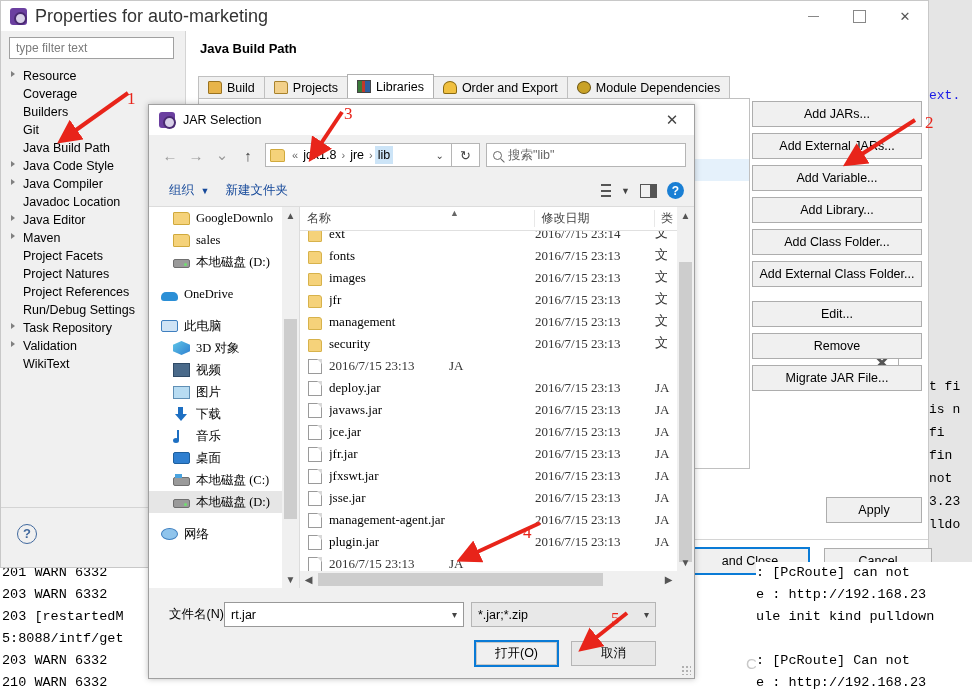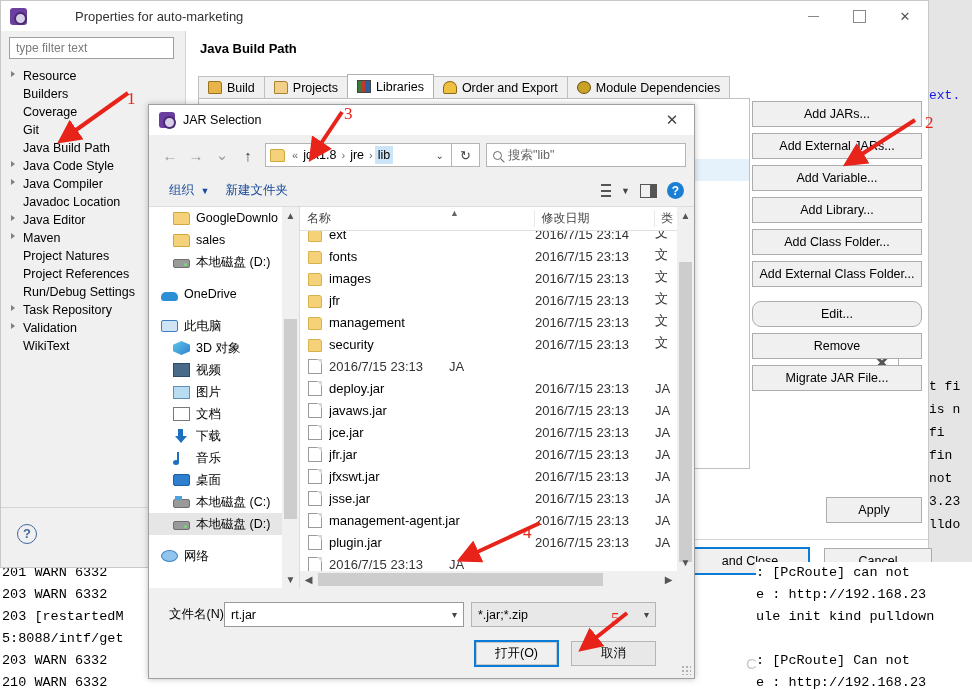--- a/index.html
+++ b/index.html
@@ -21,21 +21,21 @@
     display:flex; align-items:center;
   }
   .title-icon {
     width:17px;height:17px;margin-left:9px;margin-right:8px;
     background:#6b3fa0; border-radius:3px; position:relative;
   }
   .title-icon::after{
     content:""; position:absolute; left:4px; top:4px; width:9px;height:9px;
     border-radius:50%; background:#d8d0e8; border:2px solid #4a2a72;
   }
-  .title-text { font-size:13px; color:#333;margin-left:40px; }
+  .title-text { font-size:18px; color:#333; }
   .win-btns { position:absolute; right:0; top:0; display:flex; height:30px; }
   .win-btn { width:46px; height:30px; display:flex; align-items:center; justify-content:center;
              color:#555; font-size:13px; }
   .win-btn.min::before{content:""; display:block; width:11px;height:1px;background:#888;}
   .win-btn.max::before{content:""; display:block; width:11px;height:11px;border:1px solid #888;}
 
   #eclipse-body { position:absolute; top:30px; left:0; right:0; bottom:0; background:#f0f0f0; }
 
   
   #filter-box {
@@ -73,21 +73,21 @@
   #lib-area { position:absolute; left:12px; top:67px; right:178px; bottom:98px; border:1px solid #c0c0c0; background:#fff;}
   #lib-sel { position:absolute; left:0; right:0; top:60px; height:22px; background:#e5f1fb;}
 
   
   #lib-buttons { position:absolute; right:6px; top:70px; width:170px; }
   .lib-btn {
     display:block; width:100%; height:26px; margin-bottom:6px;
     background:#f0f0f0; border:1px solid #adadad; font-size:12.5px;
     text-align:center; line-height:24px; color:#000; white-space:nowrap; overflow:hidden;
   }
-  .lib-btn.gap { margin-top:14px;border-radius:9px; }
+  .lib-btn.gap { margin-top:14px; }
 
   #btn-apply { position:absolute; right:6px; top:466px; width:96px; height:26px;
     background:#f0f0f0; border:1px solid #adadad; font-size:12.5px; text-align:center; line-height:24px;}
   #bottom-sep { position:absolute; left:0; right:0; top:508px; height:1px; background:#d4d4d4;}
   #btn-applyclose { position:absolute; right:118px; top:516px; width:120px; height:28px;
     background:#f0f0f0; border:2px solid #0a7bd6; font-size:12.5px; text-align:center; line-height:24px;}
   #btn-cancel { position:absolute; right:-4px; top:517px; width:108px; height:26px;
     background:#f0f0f0; border:1px solid #adadad; font-size:12.5px; text-align:center; line-height:24px;}
 
   
@@ -148,21 +148,21 @@
   #cmd-right { margin-left:auto; display:flex; align-items:center; gap:10px; padding-right:10px;}
   .view-ico { width:16px;height:13px; display:flex; flex-direction:column; justify-content:space-between;}
   .view-ico i { display:block; height:2px; background:#555; margin-left:6px;}
   .view-ico::before{content:"";position:absolute;}
   .pane-ico { width:17px;height:14px; border:1.5px solid #555; position:relative;}
   .pane-ico::after{content:"";position:absolute;right:0;top:0;bottom:0;width:6px;background:#555;}
   .help-ico { width:17px;height:17px;border-radius:50%;background:#1a7fd4;color:#fff;font-size:12px;
       display:flex;align-items:center;justify-content:center;font-weight:bold;}
 
   
-  #jar-body { position:absolute; left:0; top:102px; right:0; bottom:90px; display:flex; background:#7dd3fc;}
+  #jar-body { position:absolute; left:0; top:102px; right:0; bottom:90px; display:flex; background:#7dd3fc;font-family:Liberation Serif, serif;}
   #nav-pane { width:150px; background:#fff; position:relative; overflow:hidden; }
   .nav-item { height:22px; display:flex; align-items:center; font-size:12.5px; padding-left:12px; white-space:nowrap;}
   .nav-item.indent { padding-left:24px; }
   .nav-item.sel { background:#e6e6e6; }
   .nav-spacer { height:10px; }
   .ni-ico { width:17px; height:15px; margin-right:6px; flex:0 0 17px; }
   .ic-folder{background:#f5d27a;border:1px solid #d0a93c;border-radius:1px 3px 1px 1px;height:13px;}
   .ic-drive{background:#9a9a9a;border:1px solid #6f6f6f;border-radius:2px;height:9px;margin-top:3px;position:relative;}
   .ic-drive::after{content:"";position:absolute;right:2px;top:3px;width:3px;height:3px;background:#6ee06e;border-radius:50%;}
   .ic-drivec{background:#9a9a9a;border:1px solid #6f6f6f;border-radius:2px;height:9px;margin-top:3px;position:relative;}
@@ -279,29 +279,30 @@
       <div class="win-btn">✕</div>
     </div>
   </div>
 
   <div id="eclipse-body">
 
     <div id="filter-box">type filter text</div>
 
     <div id="tree">
       <div class="tree-item"><span class="tree-arrow"></span><span>Resource</span></div>
+      <div class="tree-item"><span>Coverage</span></div>
       <div class="tree-item"><span>Builders</span></div>
-      <div class="tree-item"><span>Coverage</span></div>
       <div class="tree-item"><span>Git</span></div>
       <div class="tree-item"><span class="sel">Java Build Path</span></div>
       <div class="tree-item"><span class="tree-arrow"></span><span>Java Code Style</span></div>
       <div class="tree-item"><span class="tree-arrow"></span><span>Java Compiler</span></div>
       <div class="tree-item"><span>Javadoc Location</span></div>
       <div class="tree-item"><span class="tree-arrow"></span><span>Java Editor</span></div>
       <div class="tree-item"><span class="tree-arrow"></span><span>Maven</span></div>
+      <div class="tree-item"><span>Project Facets</span></div>
       <div class="tree-item"><span>Project Natures</span></div>
       <div class="tree-item"><span>Project References</span></div>
       <div class="tree-item"><span>Run/Debug Settings</span></div>
       <div class="tree-item"><span class="tree-arrow"></span><span>Task Repository</span></div>
       <div class="tree-item"><span class="tree-arrow"></span><span>Validation</span></div>
       <div class="tree-item"><span>WikiText</span></div>
     </div>
 
     <div id="help-area">
       <div class="help-circle">?</div>
@@ -443,24 +444,20 @@
         </div>
       <div class="nav-item indent">
           <span class="ni-ico ic-video"></span>
           <span>视频</span>
         </div>
       <div class="nav-item indent">
           <span class="ni-ico ic-pic"></span>
           <span>图片</span>
         </div>
       <div class="nav-item indent">
-          <span class="ni-ico ic-doc"></span>
-          <span>文档</span>
-        </div>
-      <div class="nav-item indent">
           <span class="ni-ico ic-down"></span>
           <span>下载</span>
         </div>
       <div class="nav-item indent">
           <span class="ni-ico ic-music"></span>
           <span>音乐</span>
         </div>
       <div class="nav-item indent">
           <span class="ni-ico ic-desk"></span>
           <span>桌面</span>

